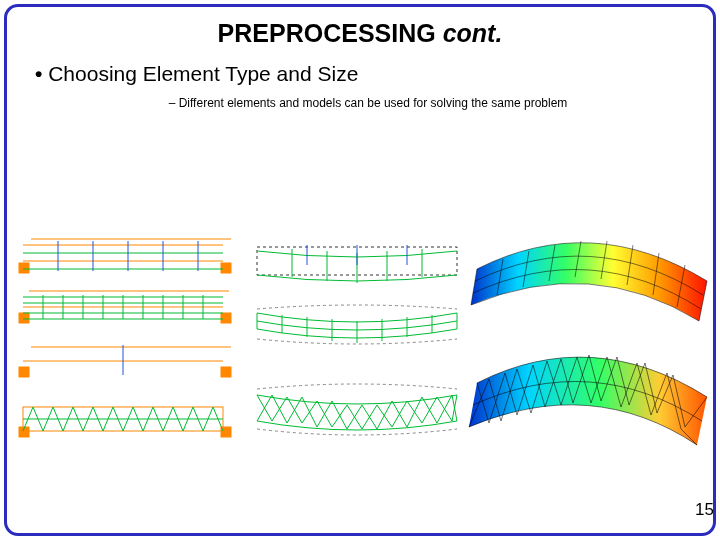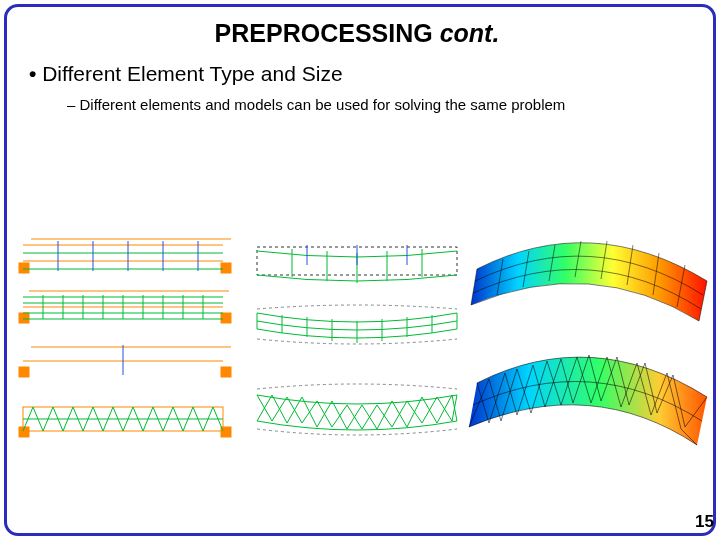--- a/index.html
+++ b/index.html
@@ -8,73 +8,73 @@
     height: 540px;
     font-family: Arial, Helvetica, sans-serif;
     background: #fff;
     position: relative;
   }
   .slide {
     position: absolute;
     inset: 4px;
     border: 3px solid #2b2bbd;
     border-radius: 14px;
-    padding: 10px 18px 10px 12px;
+    padding: 10px 18px 10px 18px;
   }
   .title {
     text-align: center;
     font-size: 25px;
     font-weight: bold;
     margin-top: 2px;
     margin-bottom: 14px;
   }
   .title .cont { font-style: italic; }
   .bullet-l1 {
     font-size: 21px;
     margin-left: 10px;
     margin-bottom: 10px;
   }
   .bullet-l1::before { content: "•  "; font-weight: bold; }
   .bullet-l2 {
-    font-size: 15px;
+    font-size: 12px;
     margin-left: 48px;
     text-indent: -14px;
     padding-left: 14px;
     margin-bottom: 4px;
     line-height: 1.25;
     max-width: 590px;
+    text-align: center;
   }
   .bullet-l2::before { content: "–  "; }
   .figure-area {
     position: absolute;
     left: 0; right: 0;
     top: 228px;
     height: 252px;
   }
   .page-num {
     position: absolute;
     right: 6px;
-    bottom: 8px;
+    bottom: 20px;
     font-size: 17px;
     color: #000;
-    font-weight: bold;
   }
   svg { display: block; }
 </style>
 </head>
 <body>
 
 <div class="slide">
 
   <div class="title">
     <span>PREPROCESSING </span><span class="cont">cont.</span>
   </div>
 
   <div class="bullet-l1">
-    <span>Different Element Type and Size</span>
+    <span>Choosing Element Type and Size</span>
   </div>
 
   <div class="bullet-l2">
     <span>Different elements and models can be used for solving the same problem</span>
   </div>
 
   <div class="figure-area">
     <svg viewBox="0 0 712 252" width="712" height="252">
       <defs>
         <linearGradient id="stressGrad" x1="0" y1="0" x2="1" y2="0">

